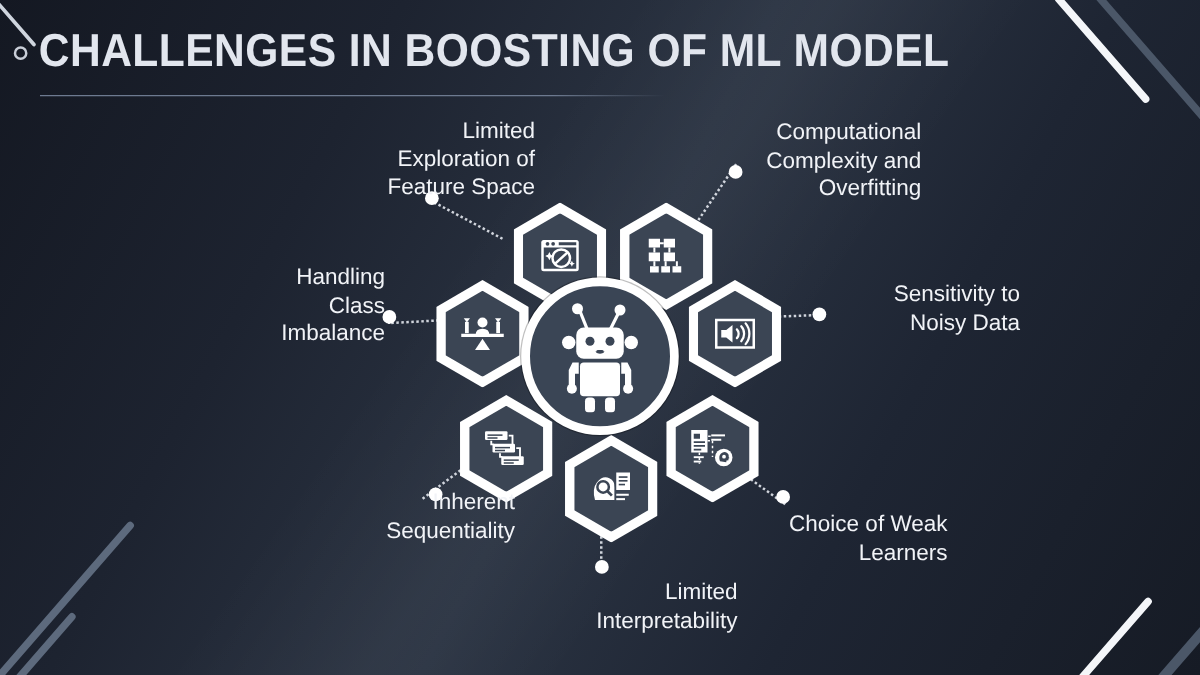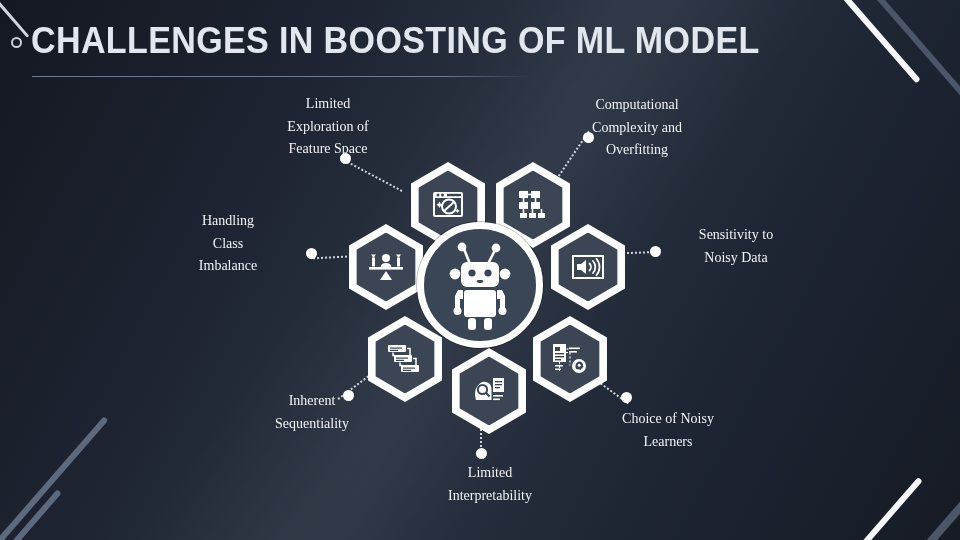--- a/index.html
+++ b/index.html
@@ -64,22 +64,22 @@
   }
   .hex-icon{position:absolute;left:0;top:0;width:86px;height:86px;
     display:flex;align-items:center;justify-content:center;}
 
   
   .conn{position:absolute;height:0;border-top:2px dotted #dfe3ea;transform-origin:0 50%;opacity:.92;}
   .conn-dot{position:absolute;width:11px;height:11px;border-radius:50%;background:#ffffff;}
 
   
   .label{
-    position:absolute;color:#f1f3f7;font-size:14px;line-height:22.5px;
-    font-family:Liberation Serif, serif;text-align:center;white-space:pre-line;
+    position:absolute;color:#f1f3f7;font-size:18px;line-height:22.5px;
+    font-family:Liberation Sans, sans-serif;text-align:right;white-space:pre-line;
   }
 </style>
 </head>
 <body>
 
 <div id="slide">
 
   <div class="deco" style="left:-6px;top:-4px;width:52px;height:3px;background:#cfd5de;transform:rotate(49deg);transform-origin:0 50%;"></div>
 
   <div class="deco" style="left:845px;top:-6px;width:112px;height:6px;background:#f4f6f9;transform:rotate(49deg);transform-origin:0 50%;"></div>
@@ -316,21 +316,21 @@
 Exploration of
 Feature Space</div>
 
   <div class="label" style="left:656px;top:224px;width:160px;">Sensitivity to
 Noisy Data</div>
 
   <div class="label" style="left:537px;top:94px;width:200px;">Computational
 Complexity and
 Overfitting</div>
 
-  <div class="label" style="left:578px;top:408px;width:180px;">Choice of Noisy
+  <div class="label" style="left:578px;top:408px;width:180px;">Choice of Weak
 Learners</div>
 
   <div class="label" style="left:390px;top:462px;width:200px;">Limited
 Interpretability</div>
 
   <div class="label" style="left:212px;top:390px;width:200px;">Inherent
 Sequentiality</div>
 
   <div class="label" style="left:148px;top:210px;width:160px;">Handling
 Class

